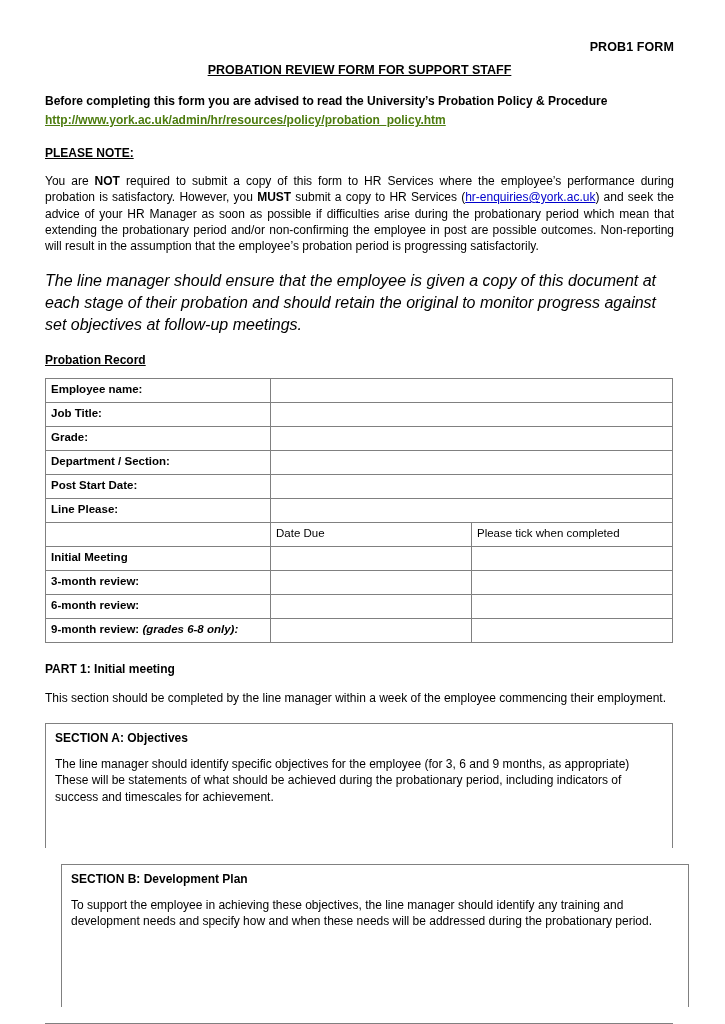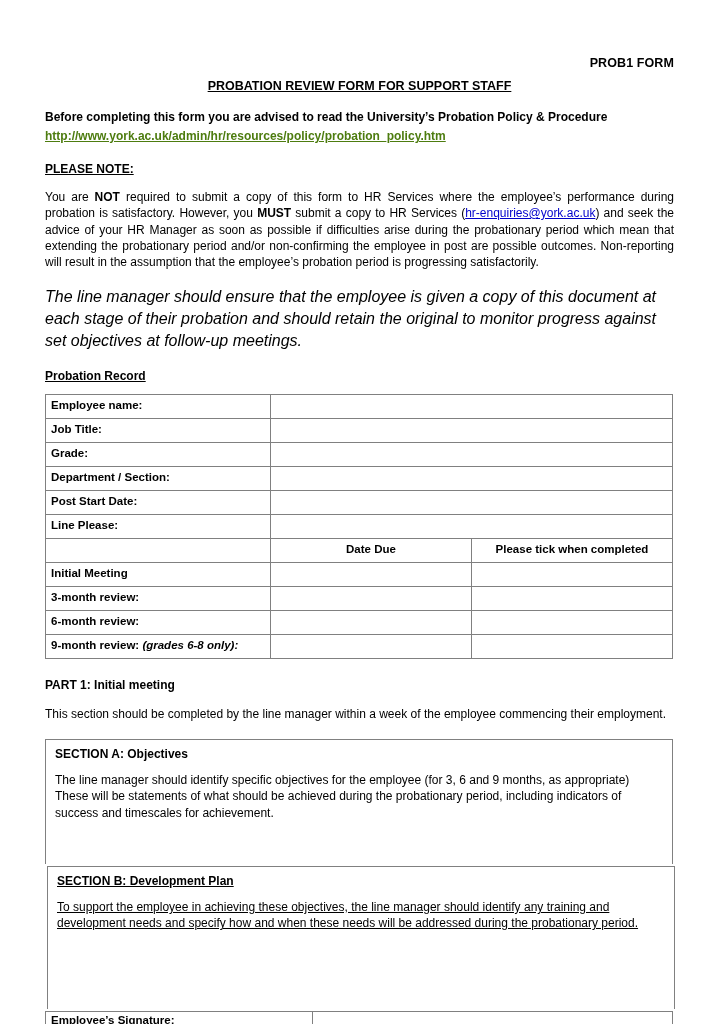--- a/index.html
+++ b/index.html
@@ -12,21 +12,21 @@
     height: 1024px;
     font-family: "Liberation Sans", sans-serif;
     color: #000000;
     -webkit-font-smoothing: none;
   }
   .page {
     position: relative;
     width: 725px;
     height: 1024px;
     box-sizing: border-box;
-    padding: 56px 51px 0 45px;
+    padding: 40px 51px 0 45px;
   }
   .form-code {
     text-align: right;
     font-size: 12.5px;
     font-weight: bold;
     letter-spacing: 0.1px;
     margin: 0 0 9px 0;
   }
   .doc-title {
     text-align: center;
@@ -95,22 +95,22 @@
     vertical-align: middle;
     line-height: 1.2;
   }
   td.lbl {
     font-weight: bold;
     width: 214px;
   }
   td.col-date { width: 196px; }
   td.col-tick { width: 218px; }
   td.hdr {
-    font-weight: bold;
-    text-align: center;
+    font-weight: normal;
+    text-align: left;
   }
   td.blank-lbl { font-weight: bold; }
   .note-italic {
     font-style: italic;
     font-weight: bold;
   }
   .part-head {
     font-size: 12px;
     font-weight: bold;
     margin: 19px 0 0 0;
@@ -120,21 +120,21 @@
     line-height: 1.37;
     margin: 14px 0 0 0;
   }
   .section-box {
     border: 1px solid #808080;
     width: 628px;
     box-sizing: border-box;
     padding: 7px 9px 9px 9px;
   }
   .section-box.first { margin: 17px 0 0 0; border-bottom: none; }
-  .section-box.second { margin: 2px; border-bottom: none; text-decoration: underline; }
+  .section-box.second { margin: 16px; border-bottom: none; }
   .section-box-title {
     font-size: 12px;
     font-weight: bold;
     margin: 0 0 11px 0;
   }
   .section-box-text {
     font-size: 12px;
     line-height: 1.37;
     margin: 0;
   }

